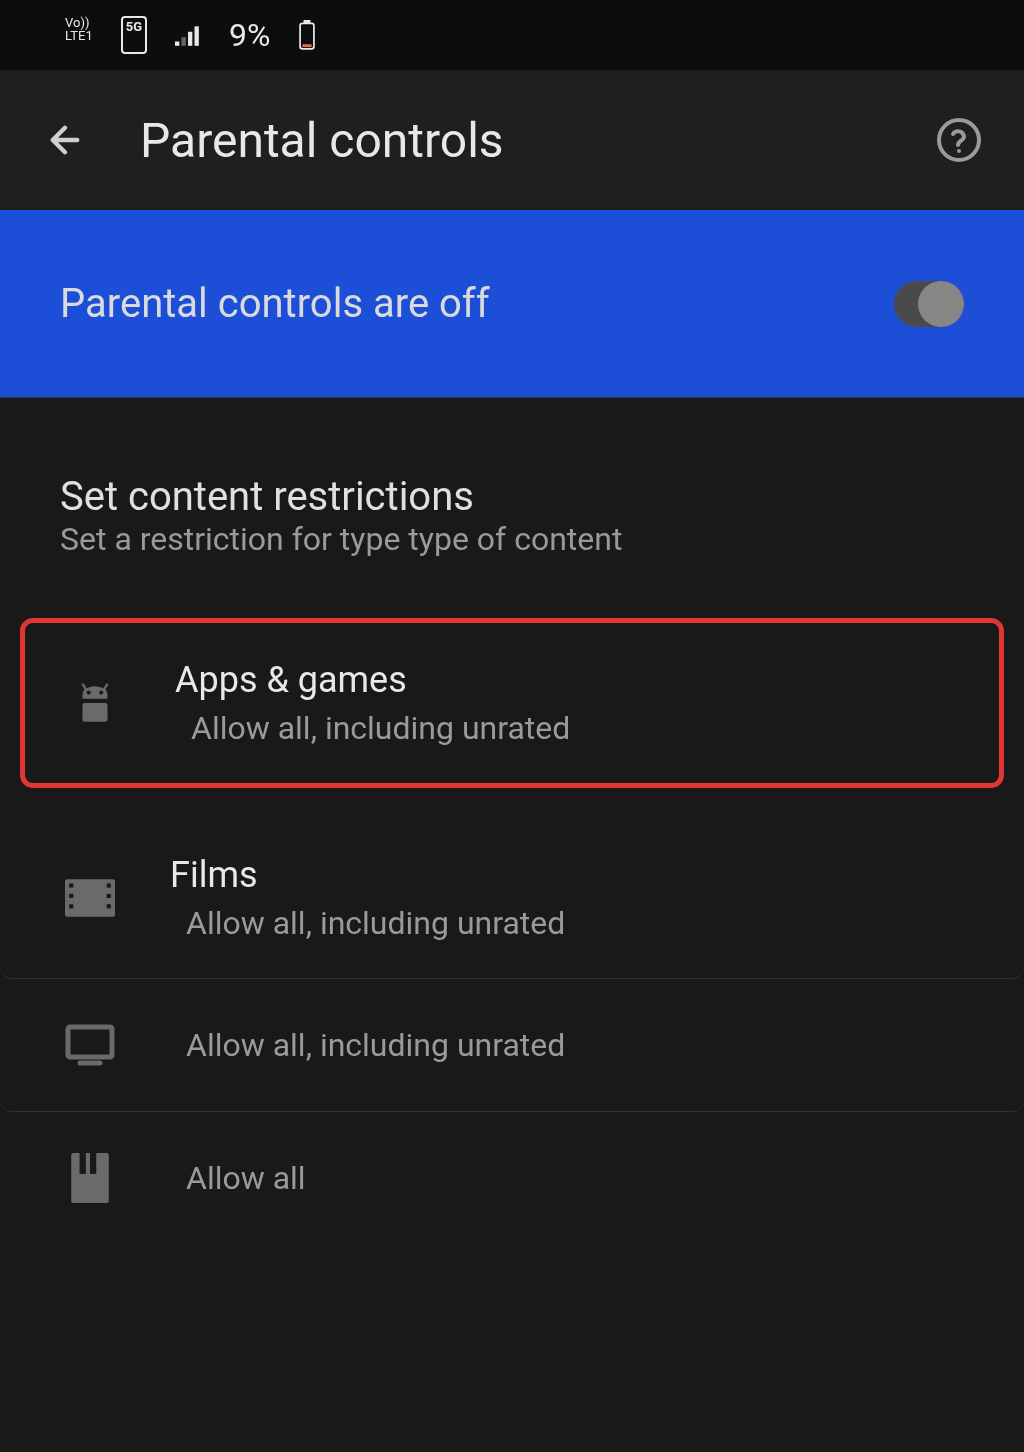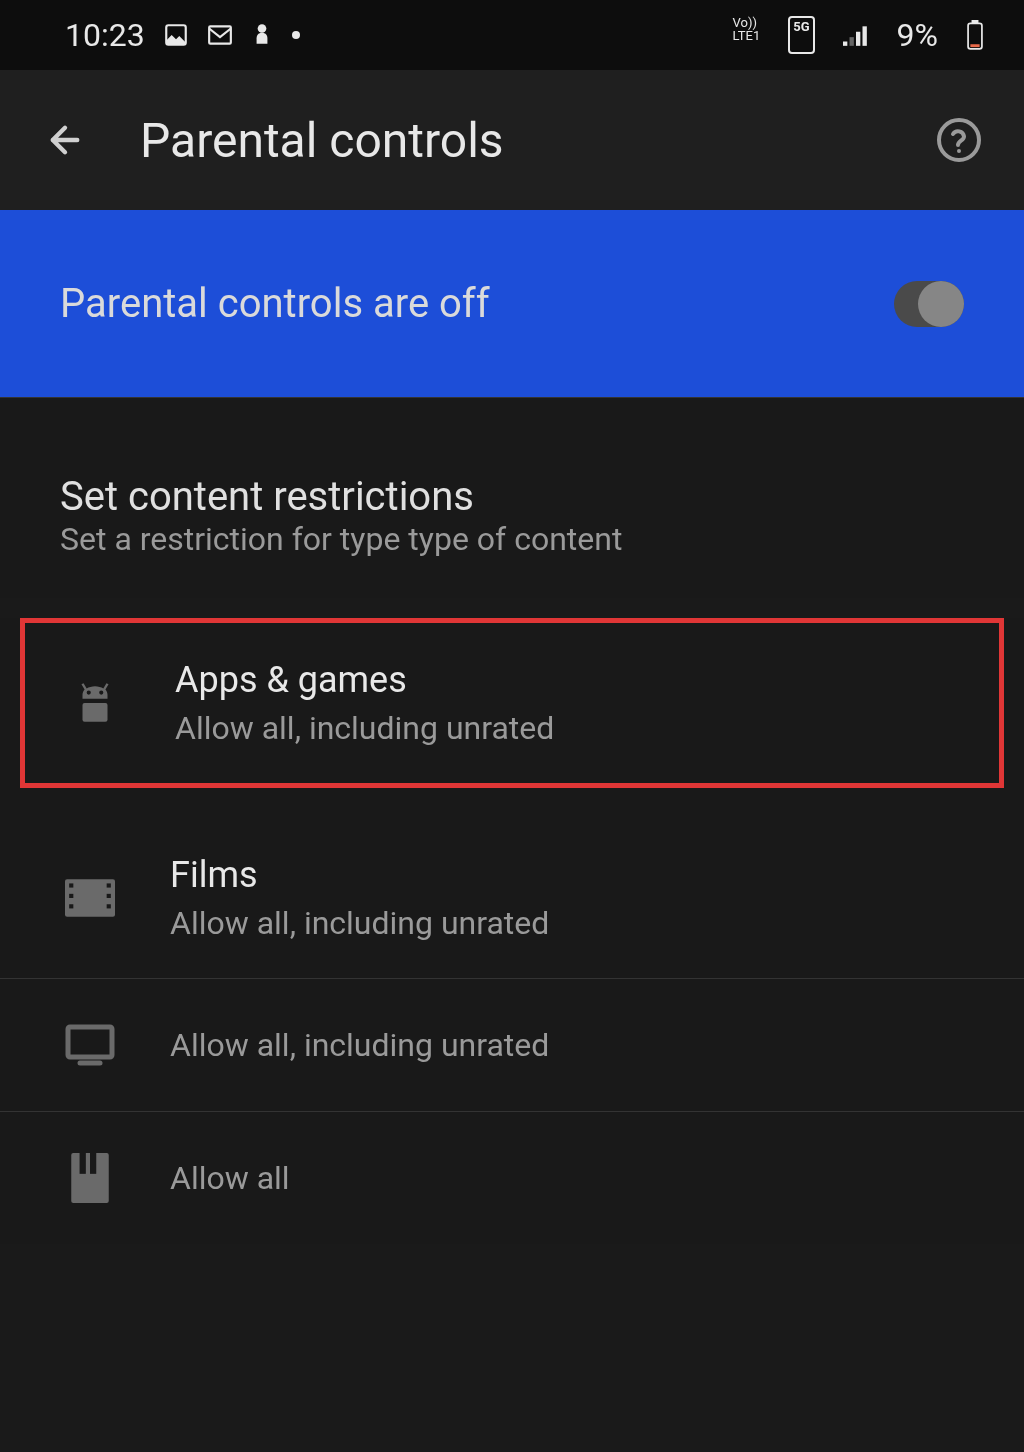--- a/index.html
+++ b/index.html
@@ -131,20 +131,21 @@
     
     .list {
       background: #191919;
     }
     .list-item {
       display: flex;
       align-items: center;
       padding: 36px 60px;
       gap: 50px;
       cursor: pointer;
+      border-radius: 13px;
     }
     .list-item.bordered {
       border-bottom: 1px solid #333;
     }
     .list-item.highlighted {
       border: 5px solid #e03636;
       margin: 20px 20px 0 20px;
       padding: 36px 40px;
     }
     .list-icon {
@@ -160,61 +161,36 @@
     }
     .list-title {
       font-size: 36px;
       color: #e8e8e8;
       font-weight: 400;
       margin-bottom: 8px;
     }
     .list-desc {
       font-size: 32px;
       color: #9a9a9a;
+      margin-left: 16px;
     }
     
     .spacer {
       height: 30px;
       background: #191919;
     }
     
     svg {
       display: block;
     }
   </style>
 </head>
 <body>
 
 <div class="status-bar">
-  <div class="status-left">
-    <span class="status-time">10:23</span>
-    <span class="status-icon-small">
-      <svg width="26" height="26" viewBox="0 0 24 24" fill="#e8e8e8">
-          <rect x="3" y="3" width="18" height="18" rx="2" fill="none" stroke="#e8e8e8" stroke-width="2"></rect>
-          <path d="M3 17l5-5 4 4 3-3 6 6v2H3z"></path>
-        </svg>
-    </span>
-    <span class="status-icon-small">
-      <svg width="26" height="22" viewBox="0 0 24 20" fill="none" stroke="#e8e8e8" stroke-width="2">
-          <rect x="2" y="2" width="20" height="16" rx="1"></rect>
-          <path d="M2 4l10 8 10-8"></path>
-        </svg>
-    </span>
-    <span class="status-icon-small">
-      <svg width="22" height="26" viewBox="0 0 20 24" fill="#e8e8e8">
-          <circle cx="10" cy="6" r="4"></circle>
-          <path d="M10 10c-3 0-5 2-5 5v5h10v-5c0-3-2-5-5-5z"></path>
-        </svg>
-    </span>
-    <span class="status-icon-small">
-      <svg width="10" height="10" viewBox="0 0 10 10">
-          <circle cx="5" cy="5" r="4" fill="#e8e8e8"></circle>
-        </svg>
-    </span>
-  </div>
   <div class="status-right">
     <span style="font-size:13px;line-height:1;color:#e8e8e8;white-space:pre;">Vo))
 LTE1</span>
     <span style="border:2px solid #e8e8e8;border-radius:4px;padding:1px 3px;font-size:13px;color:#e8e8e8;font-weight:bold;">5G</span>
     <span class="status-icon-small">
       <svg width="26" height="22" viewBox="0 0 24 20" fill="#e8e8e8">
           <rect x="0" y="16" width="4" height="4"></rect>
           <rect x="6" y="12" width="4" height="8" opacity="0.4"></rect>
           <rect x="12" y="7" width="4" height="13"></rect>
           <rect x="18" y="2" width="4" height="18"></rect>

